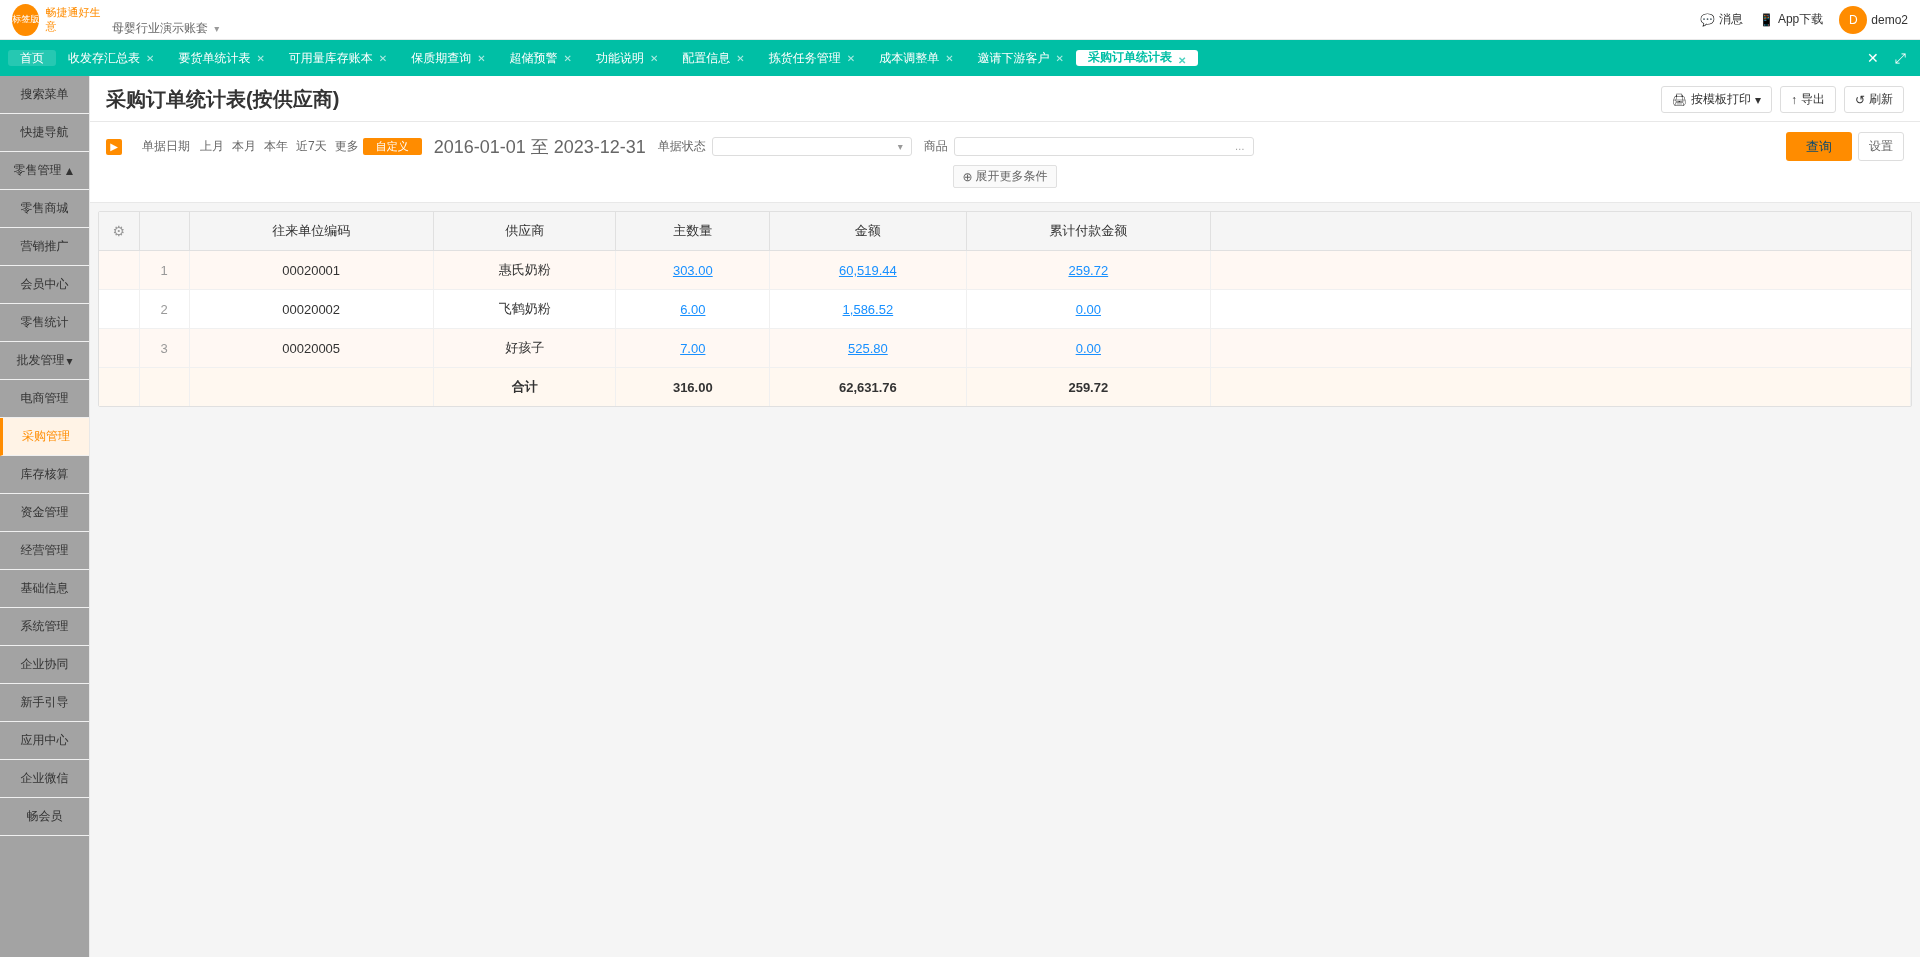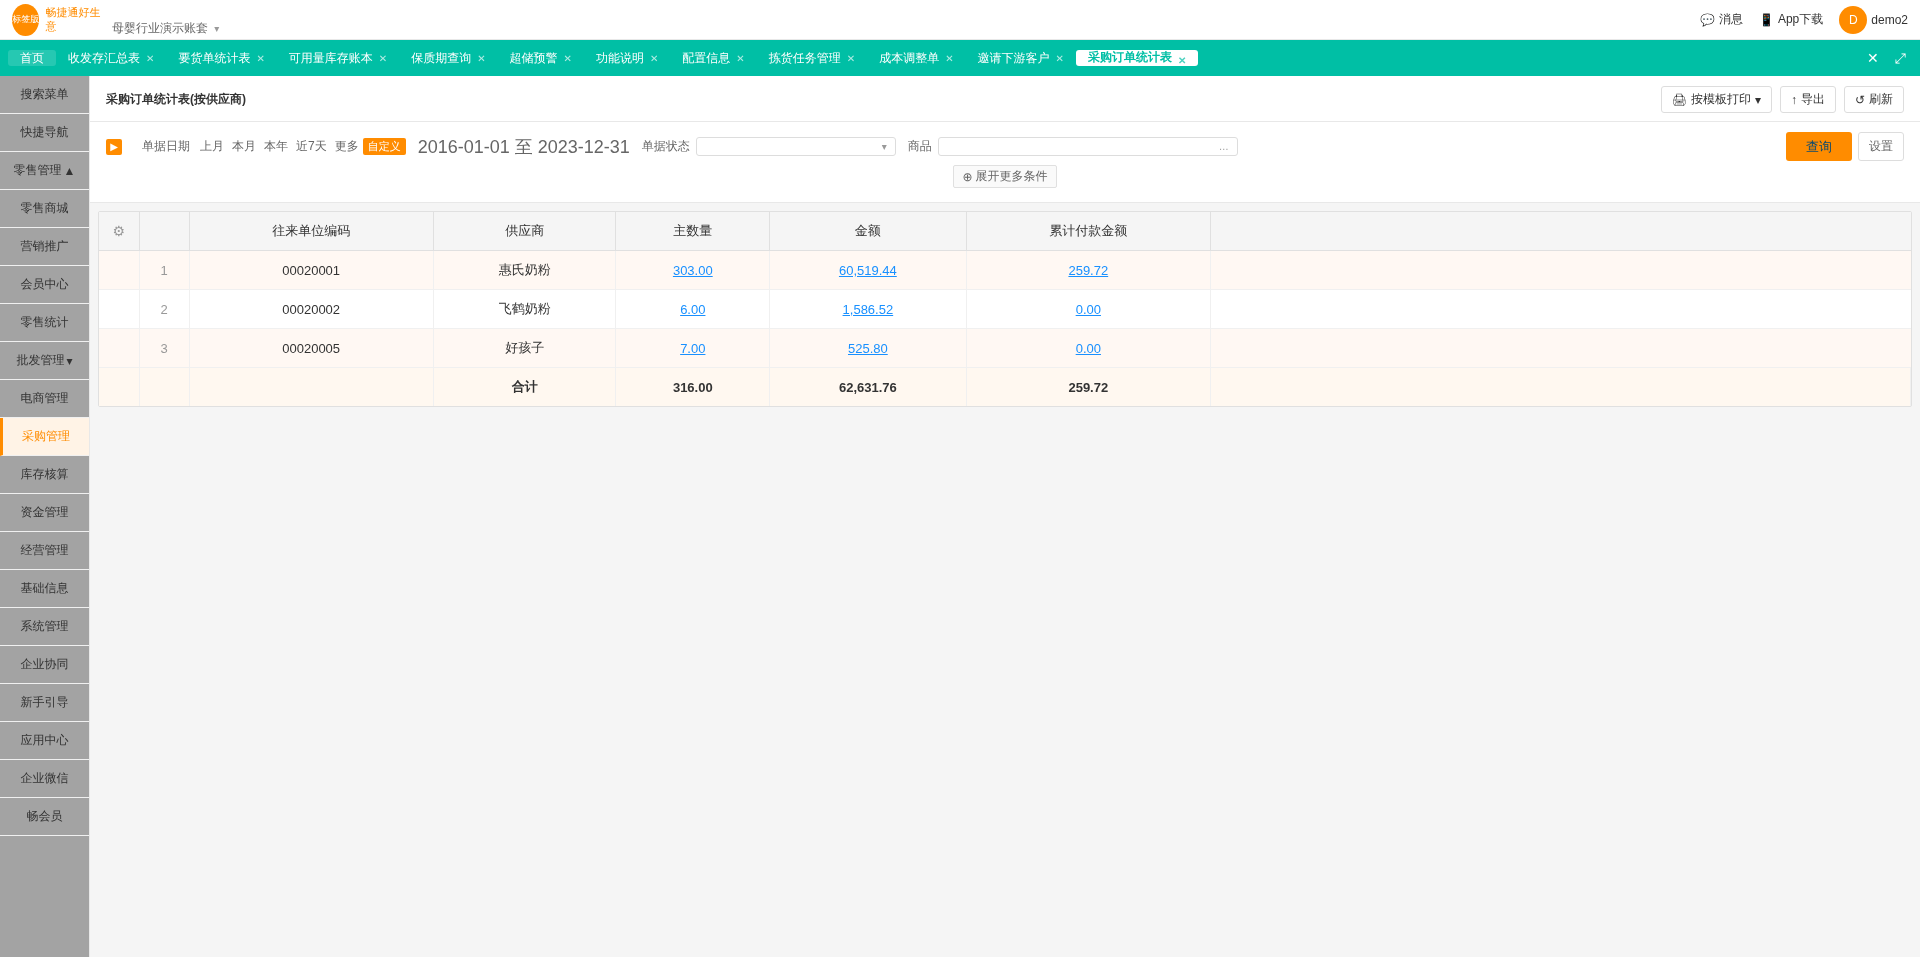--- a/index.html
+++ b/index.html
@@ -31,34 +31,34 @@
     .sidebar { width: 90px; background: #a3a3a3; border-right: 1px solid #e8e8e8; display: flex; flex-direction: column; overflow-y: auto; }
     .sidebar-item { padding: 10px 4px; text-align: center; font-size: 12px; color: #333; cursor: pointer; border-bottom: 1px solid #f0f0f0; }
     .sidebar-item.active { color: #ff8c00; background: #fff3e6; border-left: 3px solid #ff8c00; }
     .sidebar-item-with-arrow { display: flex; align-items: center; justify-content: center; gap: 2px; }
 
     
     .content-area { flex: 1; background: #f5f5f5; overflow: hidden; }
 
     
     .page-header { display: flex; align-items: center; justify-content: space-between; padding: 10px 16px 8px; background: #fff; border-bottom: 1px solid #e8e8e8; }
-    .page-title { font-size: 12px; font-weight: bold; color: #333; }
+    .page-title { font-size: 20px; font-weight: bold; color: #333; }
     .page-header-actions { display: flex; align-items: center; gap: 8px; }
     .print-btn { display: flex; align-items: center; gap: 4px; padding: 4px 10px; border: 1px solid #ddd; border-radius: 3px; font-size: 12px; color: #333; cursor: pointer; background: #fff; }
     .export-btn { display: flex; align-items: center; gap: 4px; padding: 4px 10px; border: 1px solid #ddd; border-radius: 3px; font-size: 12px; color: #333; cursor: pointer; background: #fff; }
     .refresh-btn { display: flex; align-items: center; gap: 4px; padding: 4px 10px; border: 1px solid #ddd; border-radius: 3px; font-size: 12px; color: #333; cursor: pointer; background: #fff; }
 
     
     .filter-area { background: #fff; padding: 10px 16px; border-bottom: 1px solid #e8e8e8; }
     .filter-row { display: flex; align-items: center; gap: 12px; flex-wrap: wrap; }
     .filter-group { display: flex; align-items: center; gap: 6px; }
     .filter-label { font-size: 12px; color: #666; white-space: nowrap; }
     .filter-date-shortcuts { display: flex; align-items: center; gap: 0; }
     .date-shortcut { font-size: 12px; color: #666; cursor: pointer; padding: 1px 4px; }
-    .date-custom-badge { background: #ff8c00; color: #fff; font-size: 11px; padding: 1px 5px; border-radius: 2px; cursor: pointer; }
+    .date-custom-badge { background: #ff8c00; color: #fff; font-size: 11px; padding: 1px 13px; border-radius: 2px; cursor: pointer; }
     .date-range { font-size: 18px; color: #666; }
     .filter-select { display: flex; align-items: center; border: 1px solid #ddd; border-radius: 3px; padding: 3px 8px; font-size: 12px; color: #333; background: #fff; min-width: 160px; cursor: pointer; }
     .filter-select-arrow { margin-left: auto; color: #999; font-size: 10px; }
     .search-btn { background: #ff8c00; color: #0c4a6e; border: none; border-radius: 3px; padding: 5px 20px; font-size: 13px; cursor: pointer; }
     .settings-btn { background: #fff; color: #666; border: 1px solid #ddd; border-radius: 3px; padding: 5px 10px; font-size: 12px; cursor: pointer; }
     .expand-row { display: flex; align-items: center; justify-content: center; padding: 4px; }
     .expand-btn { display: flex; align-items: center; gap: 3px; font-size: 12px; color: #666; cursor: pointer; padding: 2px 8px; border: 1px solid #e0e0e0; border-radius: 2px; background: #fafafa; }
     .toggle-arrow { width: 16px; height: 16px; background: #ff8c00; border-radius: 2px; display: flex; align-items: center; justify-content: center; color: #fff; font-size: 10px; cursor: pointer; margin-right: 8px; }
 
     

